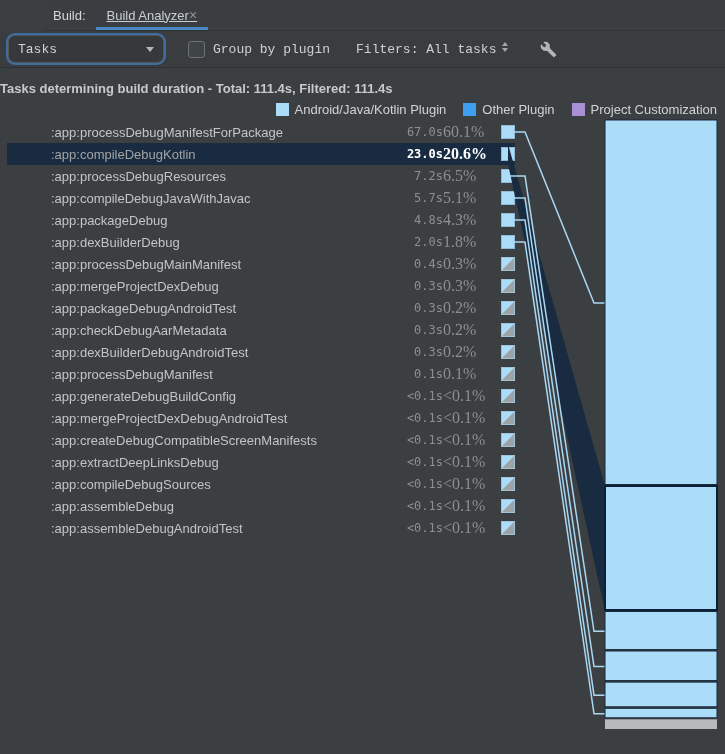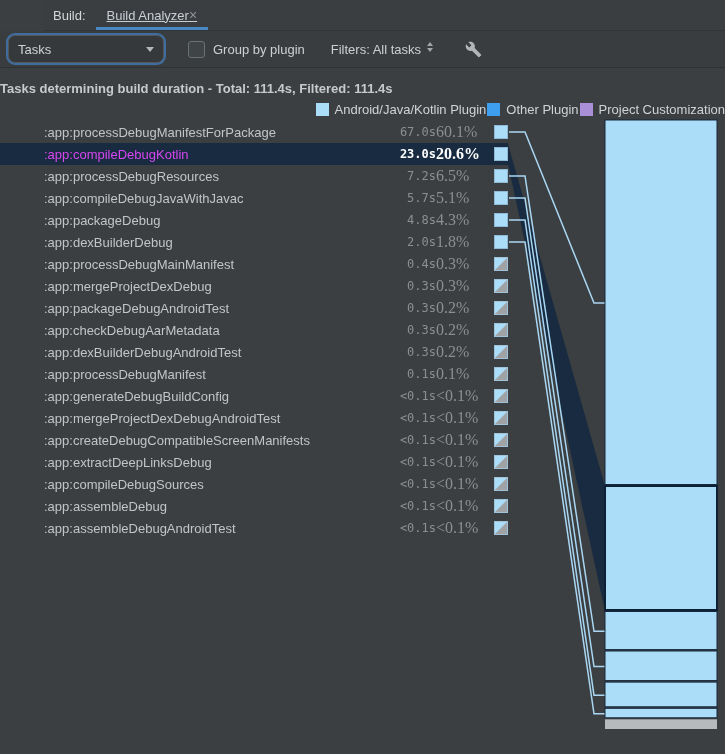--- a/index.html
+++ b/index.html
@@ -18,51 +18,51 @@
   .tab{
     display:flex;align-items:center;padding:0 11px;
     color:#c9ced6;font-size:13px;cursor:pointer;
     box-shadow:inset 0 -3px 0 #4a88c5;
     text-decoration:underline;
   }
   .tab .close{color:#8f959b;font-size:14px;line-height:1;cursor:pointer}
   
   .toolbar{
     height:36px;display:flex;align-items:center;gap:0;
-    background:#3a3d3f;border-bottom:1px solid #2f3234;padding:0 8px;
+    background:#3a3d3f;border-bottom:1px solid #2f3234;padding:0 8px;font-family:Liberation Mono, monospace;
   }
   .combo{
     width:136px;height:26px;margin-top:0;
     background:#35393b;border:1px solid #53575a;border-radius:7px;
     box-shadow:0 0 0 2px #3f6d9f;
     display:flex;align-items:center;justify-content:space-between;
     padding:0 9px;color:#d0d3d5;font-size:13px;cursor:pointer;
   }
   .combo-arrow{width:0;height:0;border-left:4px solid transparent;border-right:4px solid transparent;border-top:5px solid #b4b7b9}
   .checkbox-group{display:flex;align-items:center;gap:8px;margin-left:24px;cursor:pointer}
   .checkbox{width:15px;height:15px;background:#3f4446;border:1px solid #6c7173;border-radius:3px}
   .cb-label{color:#cdd0d2;font-size:13px}
   .filters{display:flex;align-items:flex-start;gap:6px;margin-left:26px;color:#cdd0d2;font-size:13px;cursor:pointer}
   .spin{display:flex;flex-direction:column;gap:2px}
   .tri-up{width:0;height:0;border-left:3.5px solid transparent;border-right:3.5px solid transparent;border-bottom:4px solid #a3a6a8}
   .tri-down{width:0;height:0;border-left:3.5px solid transparent;border-right:3.5px solid transparent;border-top:4px solid #a3a6a8}
   .wrench{margin-left:32px;display:flex;align-items:center;cursor:pointer}
   
   .grid-header{height:28px;display:flex;align-items:flex-end;color:#c7cacd;font-size:13px;font-weight:bold}
-  .legend{height:26px;display:flex;align-items:center;justify-content:flex-end;gap:1px;}
+  .legend{height:26px;display:flex;align-items:center;justify-content:flex-end;gap:17px;padding-right:8px}
   .legend-item{display:flex;align-items:center;gap:6px;color:#d0d3d6;font-size:13px}
   .swatch{width:13px;height:13px}
   
-  #task-list{position:absolute;left:0;top:121px;width:508px}
+  #task-list{position:absolute;left:7px;top:121px;width:508px}
   .row{height:22px;display:flex;align-items:center;cursor:pointer}
   .row.selected{background:#182b40}
   .t-name{flex:1;padding-left:44px;font-size:13px;color:#c2c5c8;white-space:nowrap;overflow:hidden}
   .t-time{width:58px;text-align:right;font-family:"DejaVu Sans Mono",monospace;font-size:12px;color:#8b8f92}
   .t-pct{width:52px;text-align:left;font-family:Liberation Serif, serif;font-size:16px;color:#8b8f92}
-  .row.selected .t-name{color:#d946ef}
+  .row.selected .t-name{color:#a3a3a3}
   .row.selected .t-time,.row.selected .t-pct{color:#ffffff;font-weight:bold}
   .ticon{width:12px;height:12px;margin-left:6px;border:1px solid #8fb9d6;background:#abdcf8}
   .ticon.split{background:linear-gradient(135deg,#abdcf8 49%,#9fa3a6 51%);border-color:#9ec3db}
   
   #chart-svg{position:absolute;left:0;top:0;pointer-events:none}
   #chart-svg .seg{pointer-events:auto;cursor:pointer}
 </style>
 </head>
 <body>
 

